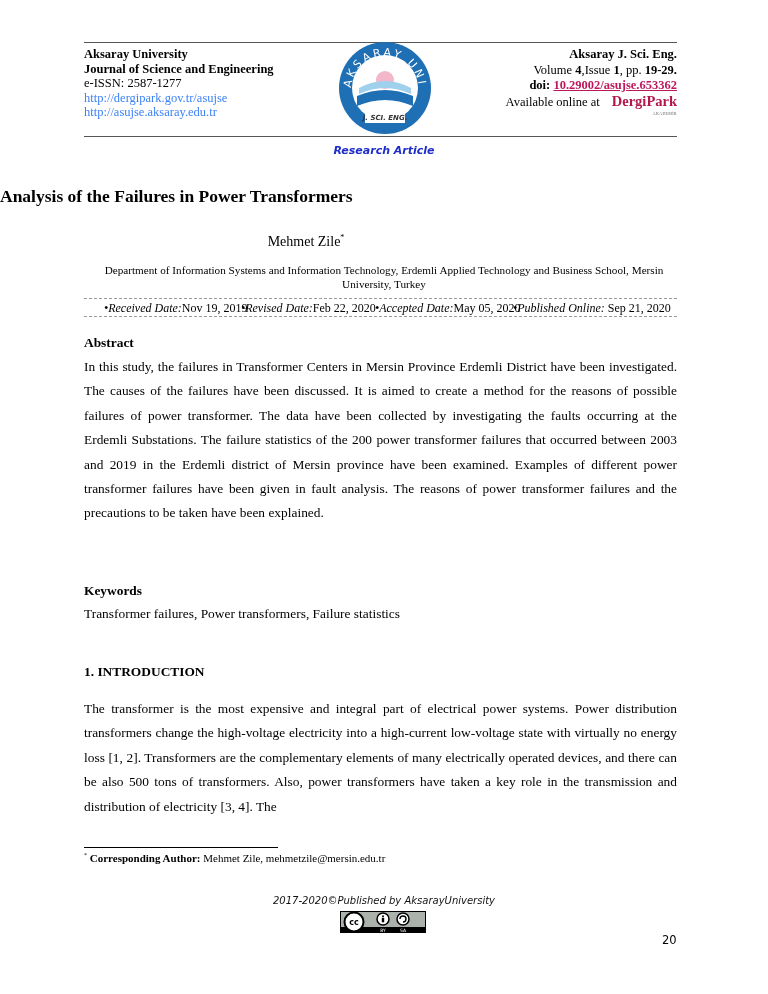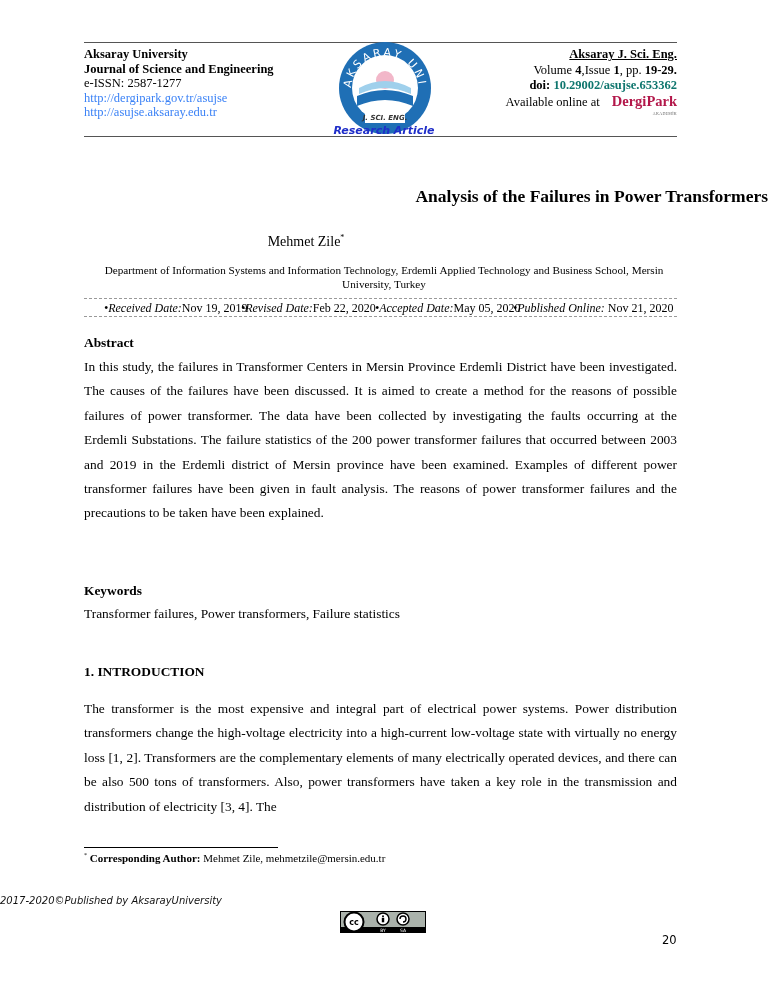--- a/index.html
+++ b/index.html
@@ -6,47 +6,47 @@
     body { width: 768px; height: 994px; position: relative; overflow: hidden;
            font-family: "Liberation Serif", serif; color: #000; }
     .abs { position: absolute; }
 
     
     .hr { position: absolute; left: 84px; width: 593px; height: 0; border-top: 1px solid #555; }
     .hdr-left { left: 84px; top: 47px; font-size: 12.5px; line-height: 14.6px; }
     .hdr-left .b { font-weight: bold; }
     .hdr-left .link { color: #3b82f6; }
     .hdr-right { right: 91px; top: 47px; font-size: 12.5px; line-height: 15.5px; text-align: right; }
-    .hdr-right .b { font-weight: bold; text-decoration: underline; }
-    .hdr-right .doi { color: #0f766e; font-weight: bold; }
+    .hdr-right .b { font-weight: bold; }
+    .hdr-right .doi { color: #be185d; font-weight: bold; text-decoration: underline; }
     .dergi { color: #b3174a; font-weight: bold; font-size: 14.5px; margin-left: 12px; position: relative; }
     .dergi-sub { position: absolute; right: 0; top: 13px; font-size: 4px; color: #666; font-weight: normal; letter-spacing: 0.3px; }
     .logo { left: 337px; top: 40px; width: 96px; height: 96px; }
-    .research { left: 0; width: 768px; top: 124px; text-align: center;
+    .research { left: 0; width: 768px; top: 144px; text-align: center;
                 font-family: "DejaVu Sans", sans-serif; font-style: italic; font-weight: bold;
                 font-size: 11px; color: #1f2ec9; }
 
-    .title { left: 0; width: 768px; top: 186px; text-align: right; font-weight: bold; font-size: 17.5px; }
+    .title { left: 0; width: 768px; top: 186px; text-align: left; font-weight: bold; font-size: 17.5px; }
     .author { left: 0; width: 612px; top: 233px; text-align: center; font-size: 14px; }
     .author sup { font-size: 8px; }
     .affil { left: 84px; width: 600px; top: 263px; text-align: center; font-size: 11.2px; line-height: 14px; }
 
     .dates-box { left: 84px; width: 593px; top: 298px; height: 17px;
                  border-top: 1px dashed #999; border-bottom: 1px dashed #999; }
     .date { position: absolute; top: 2px; font-size: 12px; white-space: nowrap; }
     .date i { font-style: italic; }
 
     .section-h { left: 84px; font-weight: bold; font-size: 13.4px; }
     .para { left: 84px; width: 593px; font-size: 13.4px; line-height: 24.4px; text-align: justify; }
 
     .fn-rule { left: 84px; top: 847px; width: 194px; border-top: 1px solid #000; }
     .footnote { left: 84px; top: 852px; font-size: 11px; }
     .footnote sup { font-size: 6px; }
     .footnote b { font-weight: bold; }
-    .published { left: 0; width: 768px; top: 895px; font-family: "DejaVu Sans", sans-serif;
+    .published { left: 0; width: 768px; top: 895px; text-align: center; font-family: "DejaVu Sans", sans-serif;
                  font-style: italic; font-size: 10px; color: #111; }
     .cc { left: 340px; top: 911px; width: 78px; height: 22px; }
     .pagenum { left: 662px; top: 933px; font-family: "DejaVu Sans", sans-serif; font-size: 11.5px; }
   </style>
 </head>
 <body>
 
 <div class="hr" style="top:42px;"></div>
 <div class="hr" style="top:136px;"></div>
 
@@ -94,21 +94,21 @@
 <div class="abs title">Analysis of the Failures in Power Transformers</div>
 <div class="abs author">
   <span>Mehmet Zile</span><sup>*</sup>
 </div>
 <div class="abs affil">Department of Information Systems and Information Technology, Erdemli Applied Technology and Business School, Mersin University, Turkey</div>
 
 <div class="abs dates-box">
   <div class="date" style="left:20px;"><i>•Received Date:</i><span>Nov 19, 2019</span></div>
   <div class="date" style="left:157px;"><i>•Revised Date:</i><span>Feb 22, 2020</span></div>
   <div class="date" style="left:291px;"><i>•Accepted Date:</i><span>May 05, 2020</span></div>
-  <div class="date" style="left:429px;"><i>•Published Online:</i><span> Nov 21, 2020</span></div>
+  <div class="date" style="left:429px;"><i>•Published Online:</i><span> Sep 21, 2020</span></div>
 </div>
 
 <div class="abs section-h" style="top:335px;text-align:center;">Abstract</div>
 <div class="abs para" style="top:355px;">In this study, the failures in Transformer Centers in Mersin Province Erdemli District have been investigated. The causes of the failures have been discussed. It is aimed to create a method for the reasons of possible failures of power transformer. The data have been collected by investigating the faults occurring at the Erdemli Substations. The failure statistics of the 200 power transformer failures that occurred between 2003 and 2019 in the Erdemli district of Mersin province have been examined. Examples of different power transformer failures have been given in fault analysis. The reasons of power transformer failures and the precautions to be taken have been explained.</div>
 
 <div class="abs section-h" style="top:583px;">Keywords</div>
 <div class="abs para" style="top:602px;">Transformer failures, Power transformers, Failure statistics</div>
 
 <div class="abs section-h" style="top:664px;">1. INTRODUCTION</div>
 <div class="abs para" style="top:697px;">The transformer is the most expensive and integral part of electrical power systems. Power distribution transformers change the high-voltage electricity into a high-current low-voltage state with virtually no energy loss [1, 2]. Transformers are the complementary elements of many electrically operated devices, and there can be also 500 tons of transformers. Also, power transformers have taken a key role in the transmission and distribution of electricity [3, 4]. The</div>

